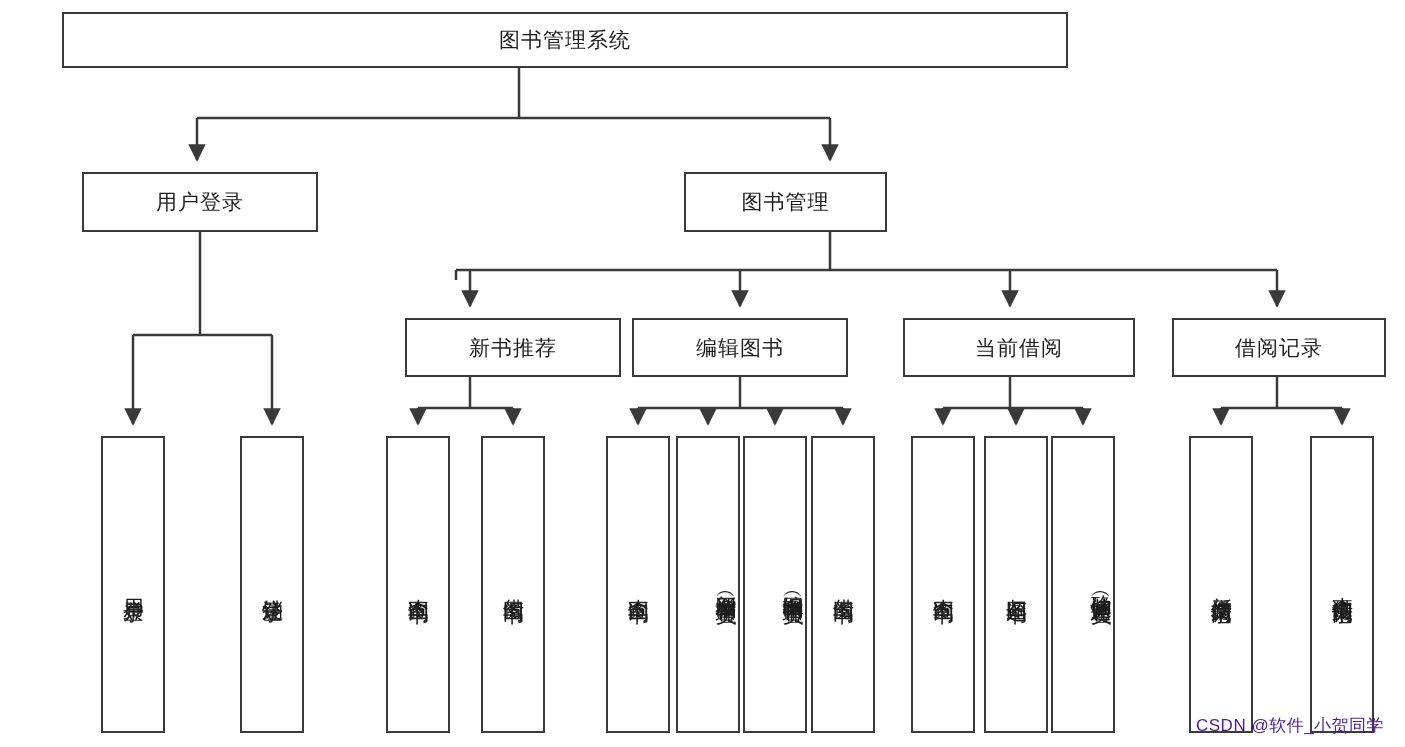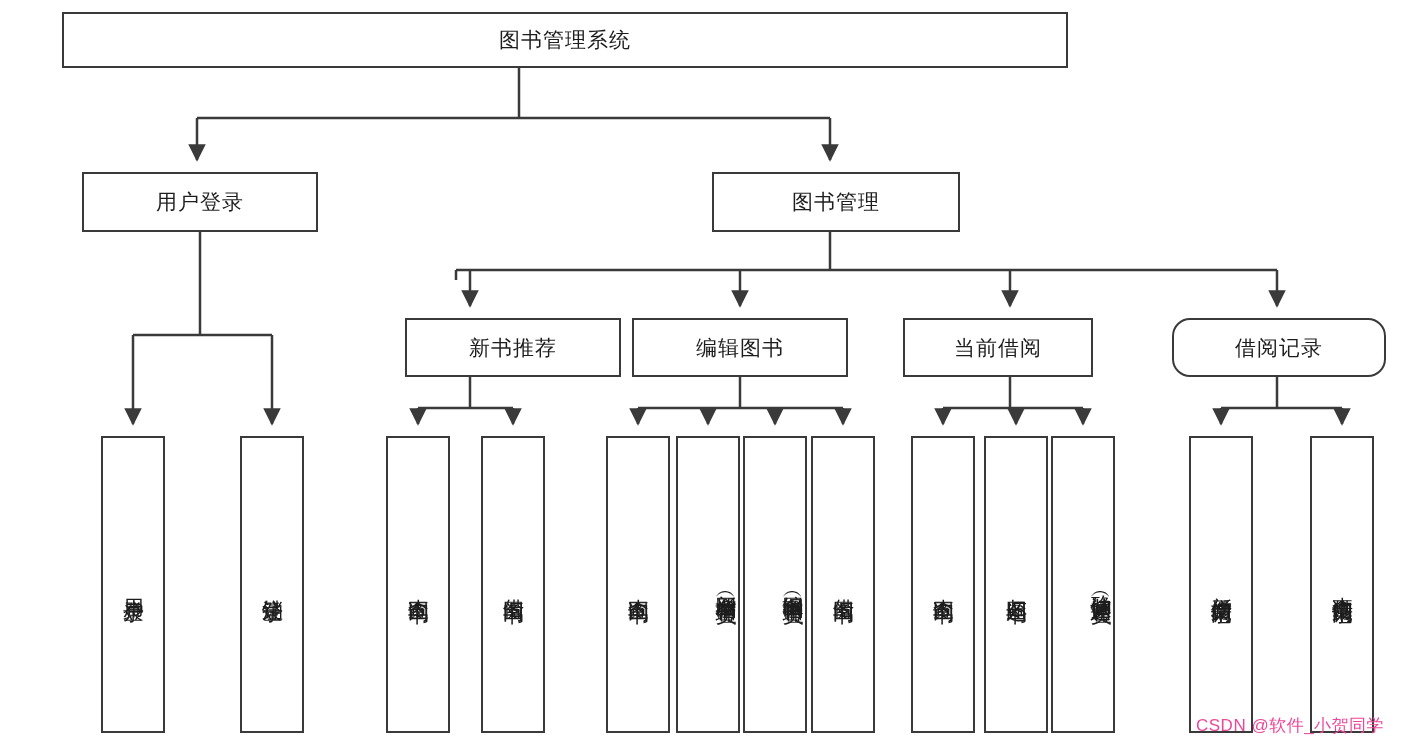--- a/index.html
+++ b/index.html
@@ -47,21 +47,21 @@
   #links {
     position: absolute;
     left: 0;
     top: 0;
     width: 1405px;
     height: 747px;
     pointer-events: none;
   }
   .watermark {
     position: absolute;
-    color: #ec4899;
+    color: #4c1d95;
     font-size: 17px;
     white-space: nowrap;
     letter-spacing: 0.5px;
   }
 </style>
 </head>
 <body>
 
 <div id="canvas">
 
@@ -113,27 +113,27 @@
       <path d="M 1221 408 L 1342 408"></path>
       <path d="M 1221 408 L 1221 424" marker-end="url(#arrow)"></path>
       <path d="M 1342 408 L 1342 424" marker-end="url(#arrow)"></path>
     </g>
   </svg>
 
   <div class="node horiz" id="root-node" style="left: 28px; top: 12px; width: 1006px; height: 56px; margin-left: 34px;">图书管理系统</div>
 
   <div id="level2-layer">
       <div class="node horiz" style="left: 82px; top: 172px; width: 236px; height: 60px;">用户登录</div>
-      <div class="node horiz" style="left: 712px; top: 172px; width: 248px; height: 60px;">图书管理</div>
+      <div class="node horiz" style="left: 684px; top: 172px; width: 203px; height: 60px;">图书管理</div>
     </div>
   <div id="level3-layer">
       <div class="node horiz" style="left: 362px; top: 318px; width: 216px; height: 59px; margin-left: 43px;">新书推荐</div>
       <div class="node horiz" style="left: 632px; top: 318px; width: 216px; height: 59px;">编辑图书</div>
-      <div class="node horiz" style="left: 903px; top: 318px; width: 190px; height: 59px; text-align: center;">当前借阅</div>
-      <div class="node horiz" style="left: 1172px; top: 318px; width: 214px; height: 59px; border-radius: 18px;">借阅记录</div>
+      <div class="node horiz" style="left: 903px; top: 318px; width: 232px; height: 59px; text-align: center;">当前借阅</div>
+      <div class="node horiz" style="left: 1172px; top: 318px; width: 214px; height: 59px;">借阅记录</div>
     </div>
   <div id="leaf-layer">
       <div class="node vert" style="left: 101px; top: 436px; width: 64px; height: 297px;">用户登录</div>
       <div class="node vert" style="left: 240px; top: 436px; width: 64px; height: 297px;">注销登录</div>
       <div class="node vert" style="left: 386px; top: 436px; width: 64px; height: 297px;">查询图书</div>
       <div class="node vert" style="left: 481px; top: 436px; width: 64px; height: 297px;">借阅图书</div>
       <div class="node vert" style="left: 606px; top: 436px; width: 64px; height: 297px;">查询图书</div>
       <div class="node vert toptext" style="left: 676px; top: 436px; width: 64px; height: 297px;">新增图书（管理员）</div>
       <div class="node vert toptext" style="left: 743px; top: 436px; width: 64px; height: 297px;">编辑图书（管理员）</div>
       <div class="node vert" style="left: 811px; top: 436px; width: 64px; height: 297px;">借阅图书</div>

